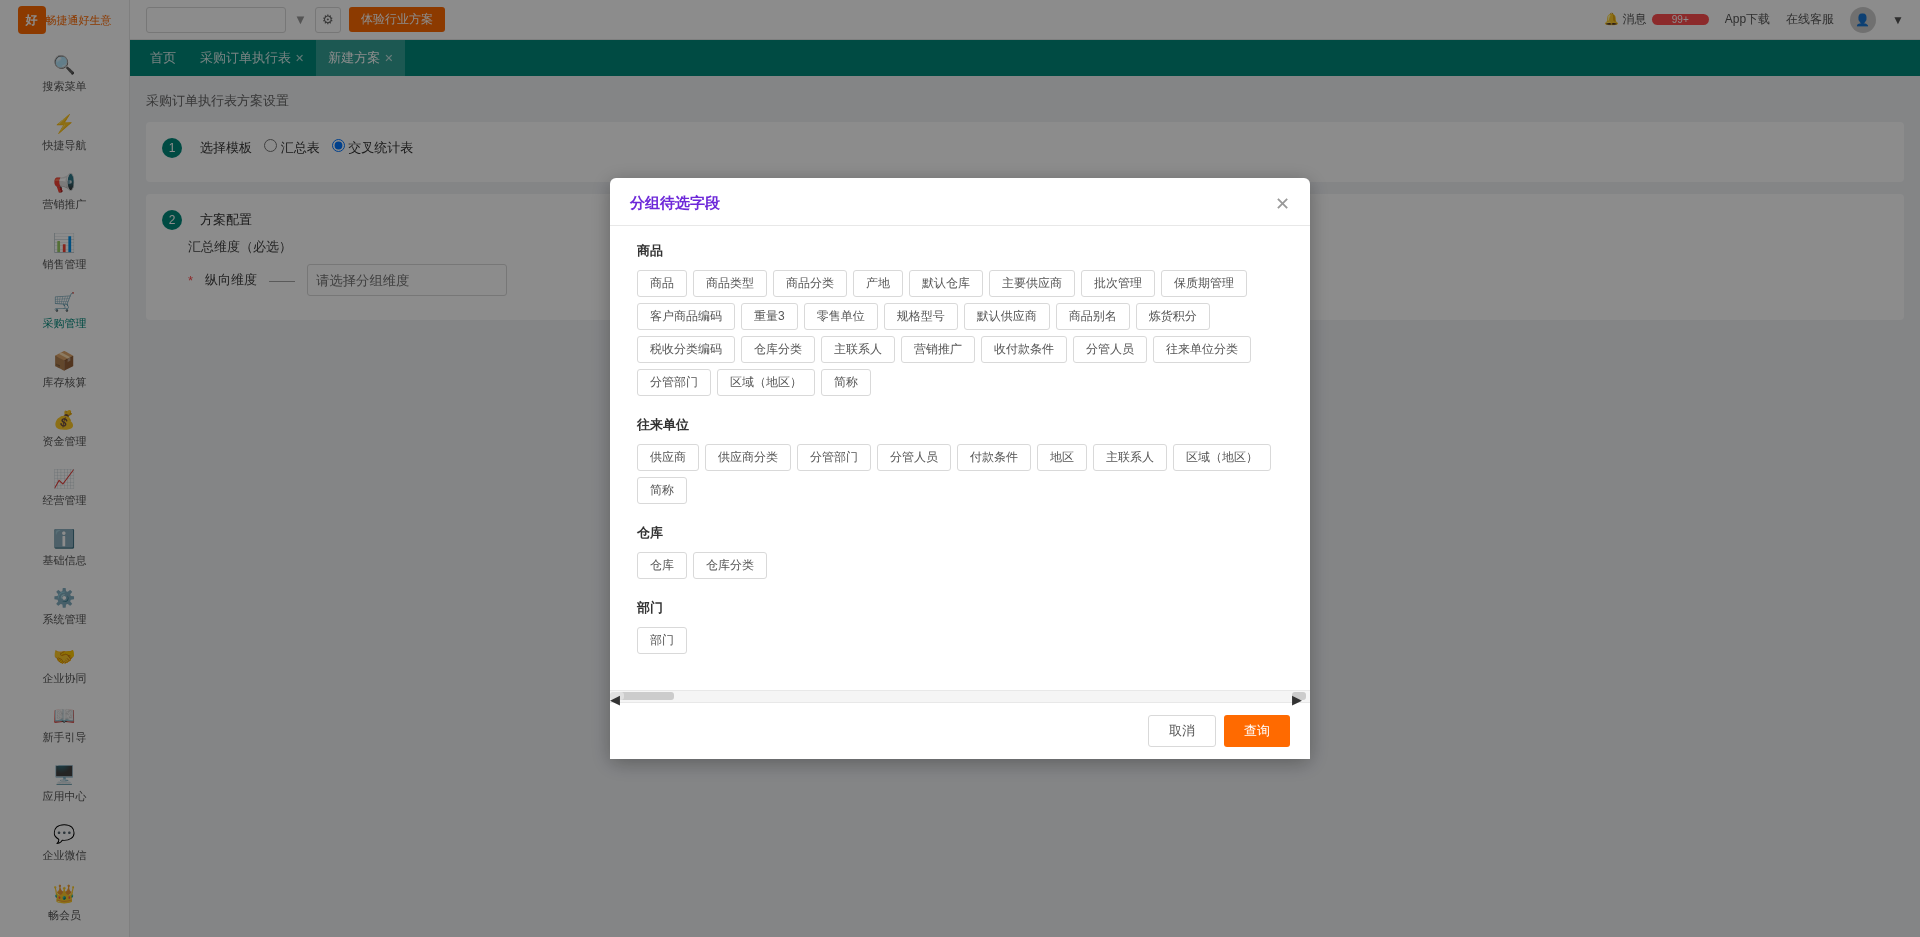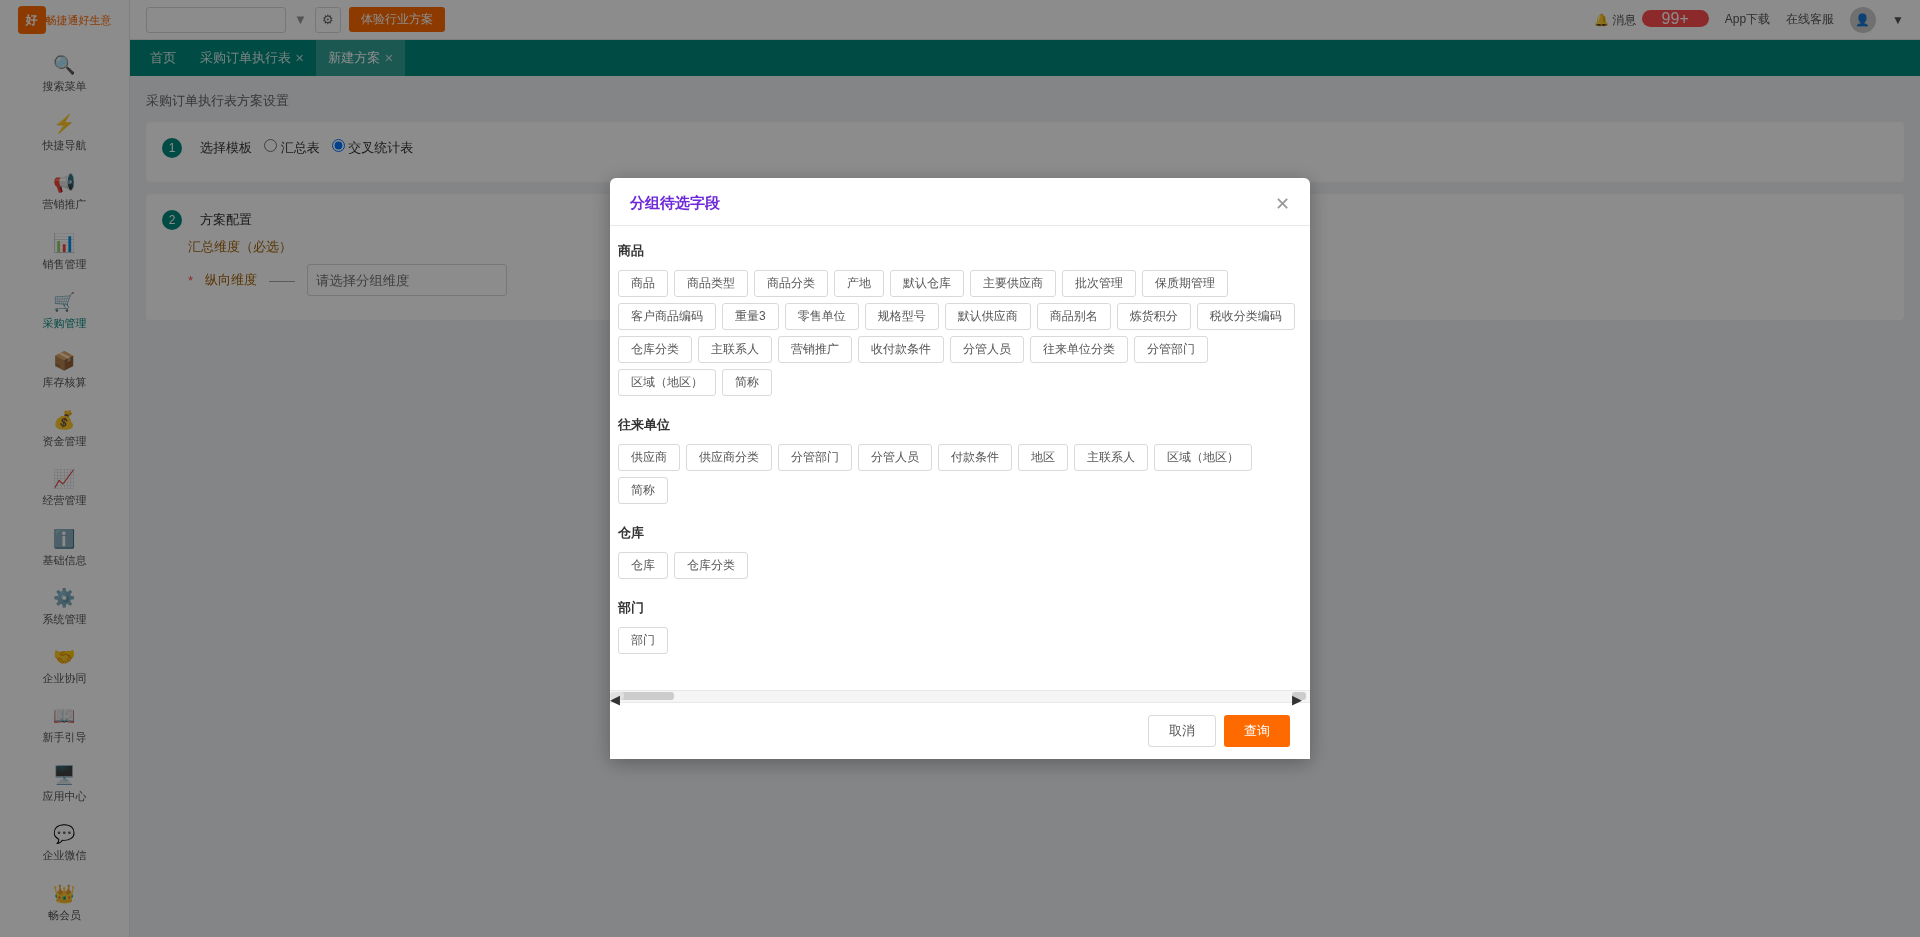--- a/index.html
+++ b/index.html
@@ -16,21 +16,21 @@
       border-bottom: 1px solid #e8e8e8;
       position: fixed; top: 0; left: 0; right: 0; z-index: 100;
     }
     .top-bar-left { display: flex; align-items: center; gap: 8px; }
     .logo-icon { width: 28px; height: 28px; background: #ff6a00; border-radius: 4px; display: flex; align-items: center; justify-content: center; color: white; font-size: 12px; font-weight: bold; }
     .search-input { width: 140px; height: 26px; border: 1px solid #d9d9d9; border-radius: 3px; padding: 0 8px; font-size: 12px; }
     .search-arrow { color: #999; cursor: pointer; }
     .gear-btn { width: 26px; height: 26px; border: 1px solid #d9d9d9; border-radius: 3px; display: flex; align-items: center; justify-content: center; cursor: pointer; color: #666; }
     .exp-btn { background: #ff6a00; color: white; border: none; padding: 4px 12px; border-radius: 3px; cursor: pointer; font-size: 12px; }
     .top-bar-right { display: flex; align-items: center; gap: 16px; font-size: 12px; color: #555; }
-    .badge { background: #ff4d4f; color: white; border-radius: 10px; padding: 0 20px; font-size: 16px; margin-left: 2px; }
+    .badge { background: #ff4d4f; color: white; border-radius: 10px; padding: 0 20px; font-size: 10px; margin-left: 2px; }
 
     
     .nav-tabs {
       height: 36px;
       background: #00897b;
       display: flex;
       align-items: center;
       padding: 0 8px;
       position: fixed; top: 40px; left: 130px; right: 0; z-index: 99;
     }
@@ -111,21 +111,21 @@
       padding: 16px 20px 12px;
       border-bottom: 1px solid #e8e8e8;
       flex-shrink: 0;
     }
     .modal-title { font-size: 15px; font-weight: 600; color: #6d28d9; }
     .modal-close { cursor: pointer; color: #999; font-size: 18px; line-height: 1; }
 
     .modal-body {
       flex: 1;
       overflow-y: auto;
-      padding: 16px 8px;
+      padding: 16px 27px;
     }
 
     .modal-footer {
       padding: 12px 20px;
       border-top: 1px solid #e8e8e8;
       display: flex;
       justify-content: flex-end;
       gap: 8px;
       flex-shrink: 0;
       background: #fff;
@@ -196,21 +196,21 @@
       justify-content: center;
       width: 20px; height: 20px;
       background: #00897b;
       color: white;
       border-radius: 50%;
       font-size: 12px;
       margin-right: 6px;
     }
     .form-row { display: flex; align-items: center; gap: 12px; margin-bottom: 8px; }
     .radio-group { display: flex; gap: 12px; align-items: center; }
-    .form-label { color: #a16207; font-size: 13px; }
+    .form-label { color: #404040; font-size: 13px; }
   </style>
 </head>
 <body>
 
 <div class="sidebar">
   <div class="sidebar-logo">
     <div class="logo-icon">好</div>
     <span style="font-size:11px;color:#ff6a00;font-weight:normal;">畅捷通好生意</span>
   </div>
   <div style="margin-top:4px;">

